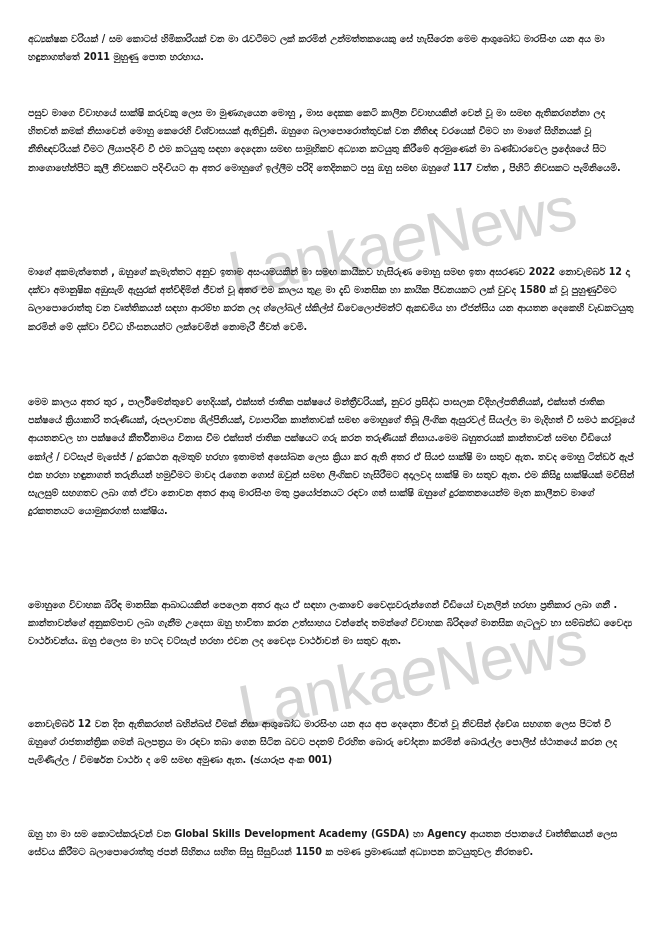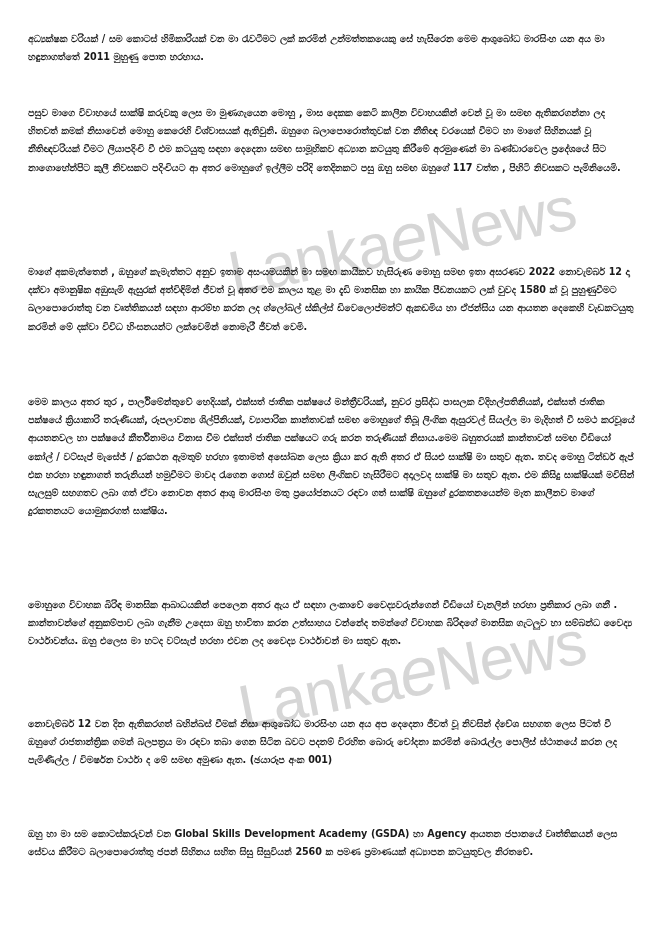--- a/index.html
+++ b/index.html
@@ -34,15 +34,15 @@
   <div class="watermark" style="left:246px; top:666px;">
     <span>Lanka</span><span class="e">e</span><span>News</span>
   </div>
 
   <p class="para" style="top:30px; margin:0;">අධ්‍යක්ෂක වරියක් / සම කොටස් හිමිකාරියක් වන මා රැවටීමට ලක් කරමින් උන්මත්තකයෙකු සේ හැසිරෙන මෙම ආශුබෝධ මාරසිංහ යන අය මා හඳුනාගත්තේ 2011 මුහුණු පොත හරහාය.</p>
   <p class="para" style="top:104px; margin:0;">පසුව මාගෙ විවාහයේ සාක්ෂි කරුවකු ලෙස මා මුණගැයෙන මොහු , මාස දෙකක කෙටි කාලින විවාහයකින් වෙන් වූ මා සමඟ ඇතිකරගන්නා ලද හිතවත් කමක් නිසාවෙන් මොහු කෙරෙහි විශ්වාසයක් ඇතිවුනි. ඔහුගෙ බලාපොරොත්තුවක් වන නීතිඥ වරයෙක් වීමට හා මාගේ සිහිනයක් වූ නීතිඥවරියක් වීමට ලියාපදිංචි වී එම කටයුතු සඳහා දෙදෙනා සමඟ සාමූහිකව අධ්‍යාන කටයුතු කිරීමේ අරමුණෙන් මා බණ්ඩාරවෙල ප්‍රදේශයේ සිට නාගොහේන්පිට කුලී නිවසකට පදිංචියට ආ අතර මොහුගේ ඉල්ලීම පරිදි තෙදිනකට පසු ඔහු සමඟ ඔහුගේ 117 වත්ත , පිහිටි නිවසකට පැමිනියෙමි.</p>
   <p class="para" style="top:263px; margin:0;">මාගේ අකමැත්තෙන් , ඔහුගේ කැමැත්තට අනුව ඉතාම අසංයමයකින් මා සමඟ කායිකව හැසිරුණ මොහු සමඟ ඉතා අසරණව 2022 නොවැම්බර් 12 දා දක්වා අමානුෂික අඹුසැමි ඇසුරක් අත්විඳිමින් ජීවත් වූ අතර එම කාලය තුළ මා දැඩි මානසික හා කායික පීඩනයකට ලක් වුවද 1580 ක් වූ පුහුණුවීමට බලාපොරොත්තු වන වෘත්තිකයන් සඳහා ආරම්භ කරන ලද ග්ලෝබල් ස්කිල්ස් ඩිවෙලොප්මන්ට් ඇකඩමිය හා ඒජන්සිය යන ආයතන දෙකෙහි වැඩකටයුතු කරමින් මේ දක්වා විවිධ හිංසනයන්ට ලක්වෙමින් නොමැරී ජීවත් වෙමි.</p>
   <p class="para" style="top:393px; margin:0;">මෙම කාලය අතර තුර , පාර්ලිමේන්තුවේ හෙදියක්, එක්සත් ජාතික පක්ෂයේ මන්ත්‍රීවරියක්, නුවර ප්‍රසිද්ධ පාසලක විදිහල්පතිනියක්, එක්සත් ජාතික පක්ෂයේ ක්‍රියාකාරි තරුණියක්, රූපලාවන්‍ය ශිල්පිනියක්, ව්‍යාපාරික කාන්තාවක් සමඟ මොහුගේ තිබූ ලිංගික ඇසුරවල් සියල්ල මා මැදිහත් වී සමථ කරවූයේ ආයතනවල හා පක්ෂයේ කීර්තිනාමය විනාස වීම එක්සත් ජාතික පක්ෂයට ගරු කරන තරුණියක් නිසාය.මෙම බහුතරයක් කාන්තාවන් සමඟ වීඩියෝ කෝල් / වට්සැප් මැසේජ් / දුරකථන ඇමතුම් හරහා ඉතාමත් අසෝබන ලෙස ක්‍රියා කර ඇති අතර ඒ සියළු සාක්ෂි මා සතුව ඇත. තවද මොහු ටින්ඩර් ඇප් එක හරහා හඳුනාගත් තරුනියන් හමුවීමට මාවද රැගෙන ගොස් ඔවුන් සමඟ ලිංගිකව හැසිරීමට අදාලවද සාක්ෂි මා සතුව ඇත. එම කිසිදු සාක්ෂියක් මවිසින් සැලසුම් සහගතව ලබා ගත් ඒවා නොවන අතර ආශු මාරසිංහ මතු ප්‍රයෝජනයට රඳවා ගත් සාක්ෂි ඔහුගේ දුරකතනයෙන්ම මෑත කාලීනව මාගේ දුරකතනයට යොමුකරගත් සාක්ෂිය.</p>
   <p class="para" style="top:596px; margin:0;">මොහුගෙ විවාහක බිරිඳ මානසික ආබාධයකින් පෙලෙන අතර ඇය ඒ සඳහා ලංකාවේ වෛද්‍යවරුන්ගෙන් වීඩියෝ චැනලින් හරහා ප්‍රතිකාර ලබා ගනී . කාන්තාවන්ගේ අනුකම්පාව ලබා ගැනීම උදෙසා ඔහු භාවිතා කරන උත්සාහය වන්නේද තමන්ගේ විවාහක බිරිඳගේ මානසික ගැටලුව හා සම්බන්ධ වෛද්‍ය වාර්ථාවන්ය. ඔහු එලෙස මා හටද වට්සැප් හරහා එවන ලද වෛද්‍ය වාර්ථාවන් මා සතුව ඇත.</p>
   <p class="para" style="top:715px; margin:0;">නොවැම්බර් 12 වන දින ඇතිකරගත් බහින්බස් වීමක් නිසා ආශුබෝධ මාරසිංහ යන අය අප දෙදෙනා ජීවත් වූ නිවසින් ද්වේශ සහගත ලෙස පිටත් වී ඔහුගේ රාජතාන්ත්‍රික ගමන් බලපත්‍රය මා රඳවා තබා ගෙන සිටින බවට පදනම් විරහිත බොරු චෝදනා කරමින් බොරැල්ල පොලිස් ස්ථානයේ කරන ලද පැමිණිල්ල / විමර්ෂන වාර්ථා ද මේ සමඟ අමුණා ඇත. (ඡයාරූප අංක 001)</p>
-  <p class="para" style="top:825px; margin:0;">ඔහු හා මා සම කොටස්කරුවන් වන Global Skills Development Academy (GSDA) හා Agency ආයතන ජපානයේ වෘත්තිකයන් ලෙස සේවය කිරීමට බලාපොරොත්තු ජපන් සිහිනය සහිත සිසු සිසුවියන් 2560 ක පමණ ප්‍රමාණයක් අධ්‍යාපන කටයුතුවල නිරතවේ.</p>
+  <p class="para" style="top:825px; margin:0;">ඔහු හා මා සම කොටස්කරුවන් වන Global Skills Development Academy (GSDA) හා Agency ආයතන ජපානයේ වෘත්තිකයන් ලෙස සේවය කිරීමට බලාපොරොත්තු ජපන් සිහිනය සහිත සිසු සිසුවියන් 1150 ක පමණ ප්‍රමාණයක් අධ්‍යාපන කටයුතුවල නිරතවේ.</p>
 
 </div>
 
 </body></html>

